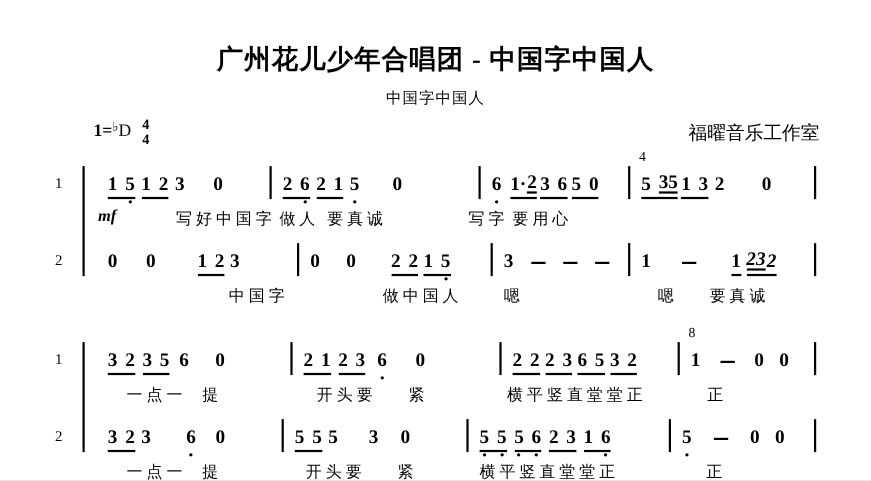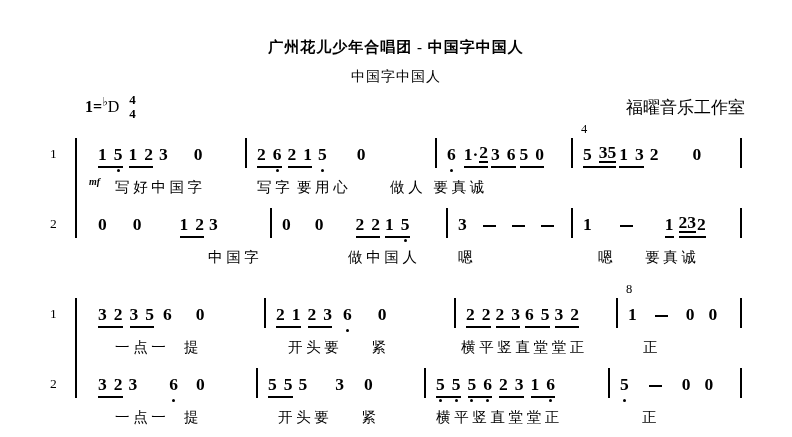--- a/index.html
+++ b/index.html
@@ -6,21 +6,21 @@
   * { margin:0; padding:0; box-sizing:border-box; }
   body { background:#888; }
   .page {
     width:792px; height:437px; position:relative; overflow:hidden;
     background:var(--bg); color:var(--ink);
     font-family:"Liberation Serif","DejaVu Serif",serif;
   }
   
   .title {
     margin-top:38px; text-align:center;
-    font-size:15px; font-weight:bold; letter-spacing:1px;
+    font-size:24px; font-weight:bold; letter-spacing:1px;
   }
   .subtitle {
     margin-top:11px; text-align:center; font-size:14px; letter-spacing:1px;
   }
   .meta-row {
     margin-top:6px; height:30px; display:flex;
     justify-content:space-between; align-items:center;
     padding:0 47px 0 85px;
   }
   .keysig { font-size:16px; font-weight:bold; display:flex; align-items:center; }
@@ -51,21 +51,21 @@
   .note { position:relative; display:inline-block; }
   .note.u2 { border-bottom:2px solid var(--ink); }
   .note.low::after {
     content:""; position:absolute; left:50%; margin-left:-1.5px; bottom:-9px;
     width:3px; height:3px; border-radius:50%; background:var(--ink);
   }
   .dash { display:inline-block; width:13px; height:2.5px; background:var(--ink); margin-bottom:6px; }
   .lrow { position:relative; display:flex; margin-top:8px; height:22px; }
   .lspacer { width:88px; }
   .lmeasure { font-size:14.5px; white-space:pre; overflow:visible; line-height:22px; }
-  .dyn { position:absolute; left:89px; top:0; font-style:italic; font-weight:bold; font-size:10px; }
+  .dyn { position:absolute; left:89px; top:0; font-style:italic; font-weight:bold; font-size:15px; }
 </style>
 </head>
 <body>
 
 <div class="page">
   <div class="title">广州花儿少年合唱团 - 中国字中国人</div>
   <div class="subtitle">中国字中国人</div>
   <div class="meta-row">
     <div class="keysig">
       <span>1=</span>
@@ -147,23 +147,23 @@
                 <span class="note">2</span>
               </span>
               <span class="note-group" style="margin-left: 34px;">
                 <span class="note">0</span>
               </span>
             </div>
           </div>
           <div class="lrow">
             <div class="lspacer"></div>
             <span class="dyn">mf</span>
-            <div class="lmeasure" style="width: 159px; padding-left: 27px;">写 好 中 国 字</div>
+            <div class="lmeasure" style="width: 159px; padding-left: 27px; text-align: right;">写 好 中 国 字</div>
+            <div class="lmeasure" style="width: 169px; padding-left: 7px;">做 人   要 真 诚</div>
             <div class="lmeasure" style="width: 136px; padding-left: 10px;">写 字  要 用 心</div>
-            <div class="lmeasure" style="width: 169px; padding-left: 7px;">做 人   要 真 诚</div>
           </div>
         </div>
         <div class="voice">
           <div class="nrow">
             <div class="vlabel">2</div>
             <div class="measure" style="width: 184px;">
               <span class="note-group" style="margin-left: 0px;">
                 <span class="note">0</span>
               </span>
               <span class="note-group" style="margin-left: 26px;">
@@ -210,21 +210,21 @@
             <div class="measure" style="width: 169px;">
               <span class="note-group" style="margin-left: 0px;">
                 <span class="note">1</span>
               </span>
               <span class="note-group" style="margin-left: 28px;">
                 <span class="dash"></span>
               </span>
               <span class="note-group u1" style="margin-left: 32px;">
                 <span class="note">1</span>
               </span>
-              <span class="note-group u1 tight" style="margin-left: 5px;">
+              <span class="note-group u1 tight" style="margin-left: 5px; font-style: italic;">
                 <span class="note u2">23</span>
                 <span class="note">2</span>
               </span>
             </div>
           </div>
           <div class="lrow">
             <div class="lspacer"></div>
             <div class="lmeasure" style="width: 184px; padding-left: 120px;">中 国 字</div>
             <div class="lmeasure" style="width: 176px; padding-left: 76px;">做 中 国 人</div>
             <div class="lmeasure" style="width: 125px; padding-left: 10px;">嗯</div>

